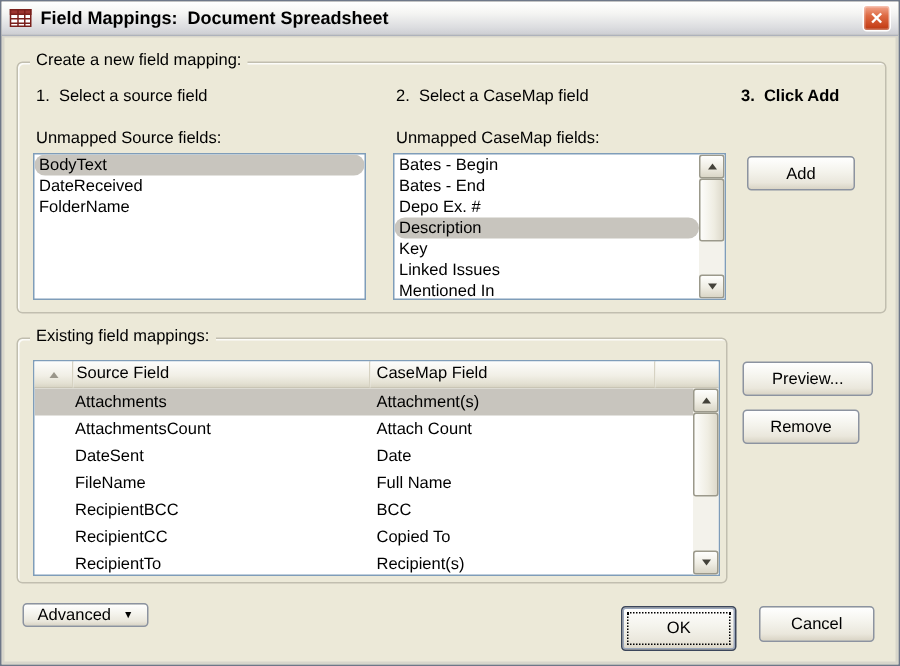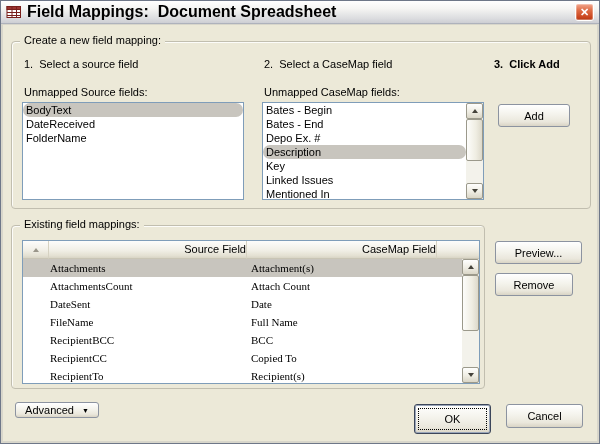--- a/index.html
+++ b/index.html
@@ -18,21 +18,21 @@
   }
 
   
   .titlebar {
     position: absolute; top: 0; left: 0; right: 0; height: 23px;
     background: linear-gradient(180deg, #FFFFFF 0%, #F5F5F3 35%, #DBDCDF 80%, #CDCED3 100%);
     border-bottom: 1px solid #AEB2BC;
     display: flex; align-items: center; padding: 0 5px; z-index: 5;
   }
   .title-icon { width: 16px; height: 16px; margin-right: 5px; display: flex; align-items: center; }
-  .title-text { font-weight: bold; font-size: 16px; flex: 1; white-space: pre; }
+  .title-text { font-weight: bold; font-size: 12px; flex: 1; white-space: pre; }
   .close-btn {
     width: 19px; height: 18px; border: 1px solid #FFFFFF; border-radius: 3px;
     background: linear-gradient(180deg, #F2A78F 0%, #DE6B44 40%, #C8431C 85%, #B23A14 100%);
     color: #fff; display: flex; align-items: center; justify-content: center;
     font-size: 11px; font-weight: bold; box-shadow: inset 0 0 0 1px rgba(255,255,255,0.3);
   }
 
   
   .groupbox {
     position: absolute; border: 1px solid #C1BEAF; border-radius: 4px;
@@ -71,27 +71,27 @@
   .tri-up   { width: 0; height: 0; border-left: 3px solid transparent; border-right: 3px solid transparent; border-bottom: 4px solid #44423A; }
   .tri-down { width: 0; height: 0; border-left: 3px solid transparent; border-right: 3px solid transparent; border-top: 4px solid #44423A; }
   .tri-sort { width: 0; height: 0; border-left: 3px solid transparent; border-right: 3px solid transparent; border-bottom: 4px solid #9A968A; }
 
   
   .table { position: absolute; left: 10px; top: 14px; width: 458px; height: 144px; background: #fff; border: 1px solid #7F9DB9; }
   .thead { display: flex; height: 18px; width: 100%; }
   .th {
     background: linear-gradient(180deg, #FDFDFB 0%, #F1EFE6 55%, #E4E1D3 85%, #D9D5C5 100%);
     border-right: 1px solid #D6D2C2; border-bottom: 1px solid #C9C5B5;
-    line-height: 17px; overflow: hidden; white-space: nowrap; text-align: right;
+    line-height: 17px; overflow: hidden; white-space: nowrap;
   }
   .th0 { width: 26px; display: flex; align-items: center; justify-content: center; }
   .th1 { width: 198px; padding-left: 2px; }
   .th2 { width: 190px; padding-left: 4px; }
   .th3 { flex: 1; border-right: none; }
-  .tbody { position: absolute; left: 0; top: 18px; right: 17px; bottom: 0; overflow: hidden; font-family: Liberation Serif, serif; }
+  .tbody { position: absolute; left: 0; top: 18px; right: 17px; bottom: 0; overflow: hidden; }
   .trow { display: flex; height: 18px; line-height: 18px; white-space: nowrap; }
   .trow .c0 { width: 27px; }
   .trow .c1 { width: 197px; overflow: hidden; }
   .trow .c2 { flex: 1; padding-left: 4px; overflow: hidden; }
   .trow.selected { background: #C8C5BE; }
   .table .vscroll { top: 18px; }
 
   
   .xp-btn {
     position: absolute; display: flex; align-items: center; justify-content: center;

